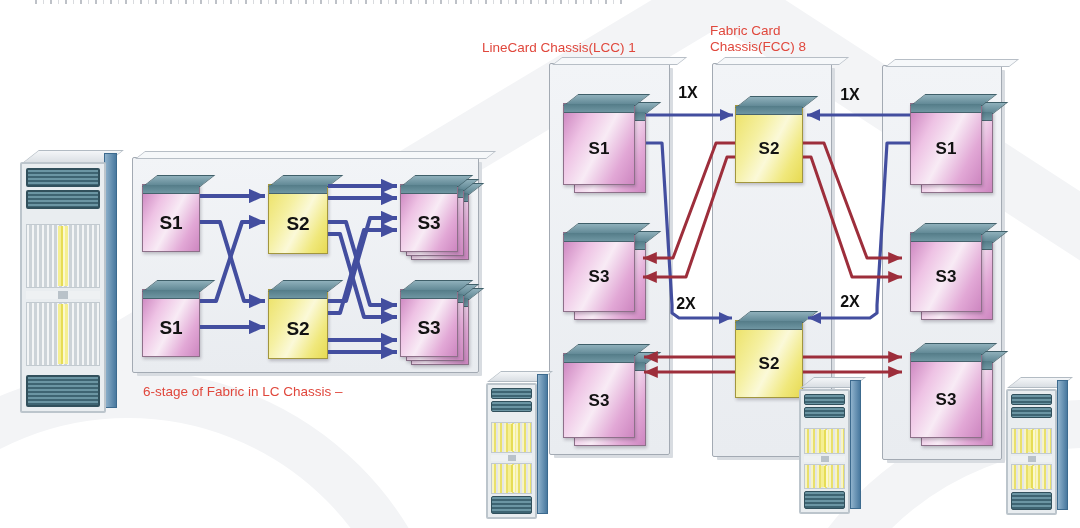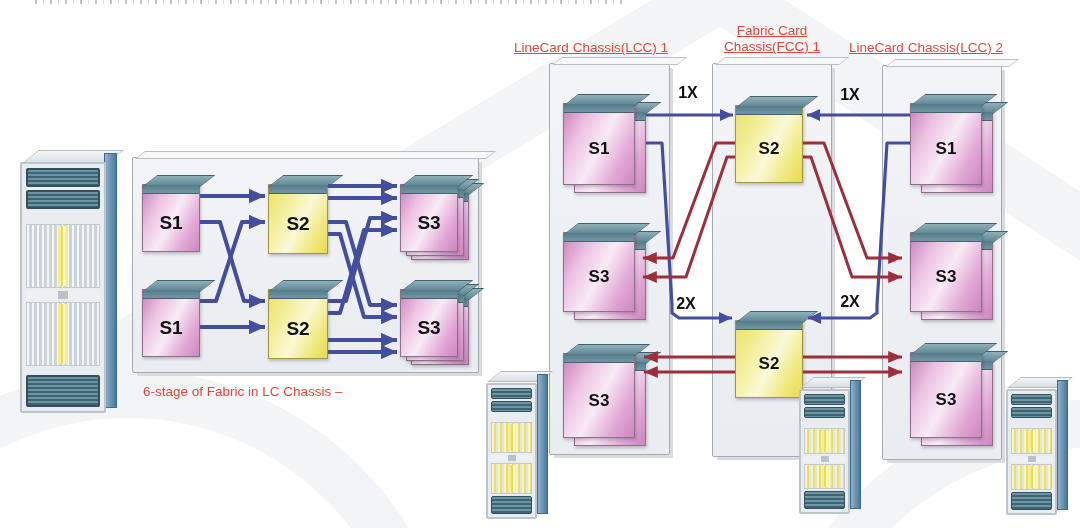--- a/index.html
+++ b/index.html
@@ -36,21 +36,21 @@
   .blk .lbl{position:absolute;inset:0;display:flex;align-items:center;justify-content:center;
         padding-top:10px;font-weight:bold;color:#121212;}
   .lbl-lg{font-size:19px;}
   .lbl-md{font-size:17px;}
   
   svg.links{position:absolute;z-index:5;overflow:visible;}
   
   .xlab{position:absolute;z-index:6;font-weight:bold;font-size:16px;color:#101010;width:36px;text-align:center;}
   
   .redtxt{position:absolute;color:#e0473c;font-size:13.5px;line-height:16px;z-index:6;}
-  .hdr{text-align:center;text-decoration:underline;}
+  .hdr{text-align:left;}
   
   .rack{position:absolute;z-index:7;}
   .rtop{position:absolute;left:1px;right:11px;top:0;height:12px;background:linear-gradient(180deg,#f4f6f8,#d9dee3);
         border:1px solid #b2bbc3;transform:skewX(-52deg);transform-origin:bottom left;}
   .rside{position:absolute;top:3px;bottom:5px;right:0;width:11px;
         background:linear-gradient(90deg,#8fb2cc,#49799f);border:1px solid #3c6a8e;}
   .rface{position:absolute;left:0;right:11px;top:12px;bottom:0;background:#e9edf0;border:2px solid #bcc5cc;
         border-radius:2px;padding:4px;display:flex;flex-direction:column;gap:3px;}
   .grille{height:15px;background:repeating-linear-gradient(180deg,#6b95a3 0 2px,#3e6472 2px 4px);
         border:2px solid #31505c;border-radius:2px;flex:none;}
@@ -175,26 +175,25 @@
       <path d="M196,158 L208,158 L232,75 L265,75"></path>
       <path d="M196,185 L265,185"></path>
       <path d="M196,197 L265,197"></path>
     </g>
   </svg>
 
   <div class="redtxt" style="left:143px;top:384px;">
     <div>6-stage of Fabric in LC Chassis –</div>
   </div>
 
-  <div class="redtxt hdr" style="left:505px;top:40px;width:172px;">LineCard Chassis(LCC) 1</div>
+  <div class="redtxt hdr" style="left:482px;top:40px;width:172px;">LineCard Chassis(LCC) 1</div>
   <div class="redtxt hdr" style="left:710px;top:23px;width:124px;">
     <div>Fabric Card</div>
-    <div>Chassis(FCC) 1</div>
-  </div>
-  <div class="redtxt hdr" style="left:833px;top:40px;width:186px;">LineCard Chassis(LCC) 2</div>
+    <div>Chassis(FCC) 8</div>
+  </div>
 
   <div class="panel" style="left:549px;top:63px;width:119px;height:390px;"></div>
   <div class="panel" style="left:712px;top:63px;width:118px;height:392px;"></div>
   <div class="panel" style="left:882px;top:65px;width:118px;height:393px;"></div>
 
   <div class="blkwrap" style="left:563px;top:103px;width:72px;height:82px;">
     <div class="blk pink ghost">
         <div class="capfront"></div>
       </div>
     <div class="blk pink">

